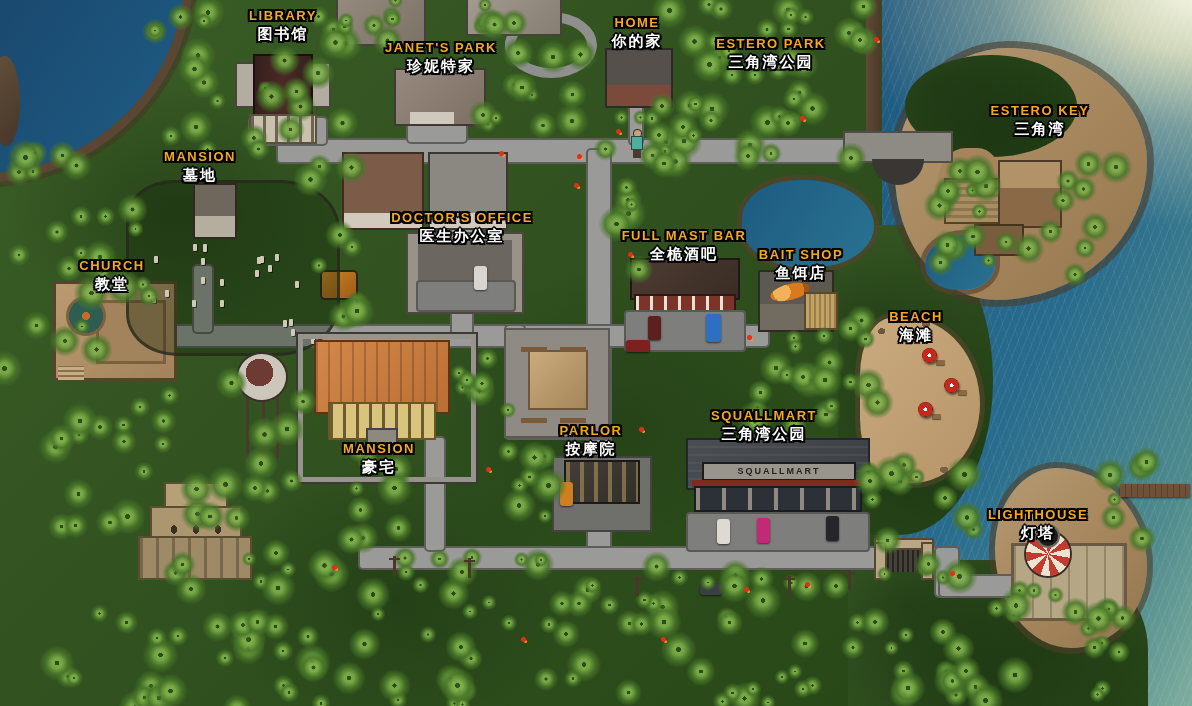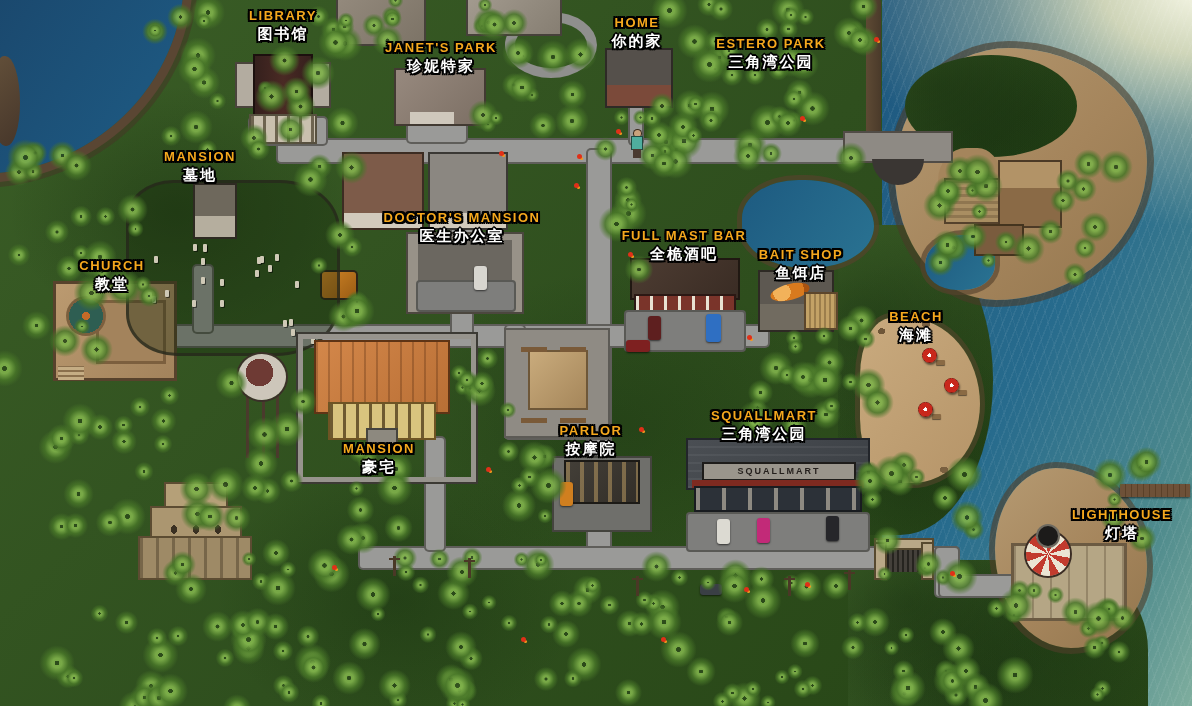--- a/index.html
+++ b/index.html
@@ -717,26 +717,30 @@
         <div class="zh">珍妮特家</div>
       </div>
       <div class="loc" style="left: 637px; top: 15px; pointer-events: auto;">
         <div class="en">HOME</div>
         <div class="zh">你的家</div>
       </div>
       <div class="loc" style="left: 771px; top: 36px; pointer-events: auto;">
         <div class="en">ESTERO PARK</div>
         <div class="zh">三角湾公园</div>
       </div>
+      <div class="loc" style="left: 1040px; top: 103px; pointer-events: auto;">
+        <div class="en">ESTERO KEY</div>
+        <div class="zh">三角湾</div>
+      </div>
       <div class="loc" style="left: 200px; top: 149px; pointer-events: auto;">
         <div class="en">MANSION</div>
         <div class="zh">墓地</div>
       </div>
       <div class="loc" style="left: 462px; top: 210px; pointer-events: auto;">
-        <div class="en">DOCTOR'S MANSION</div>
+        <div class="en">DOCTOR'S OFFICE</div>
         <div class="zh">医生办公室</div>
       </div>
       <div class="loc" style="left: 112px; top: 258px; pointer-events: auto;">
         <div class="en">CHURCH</div>
         <div class="zh">教堂</div>
       </div>
       <div class="loc" style="left: 684px; top: 228px; pointer-events: auto;">
         <div class="en">FULL MAST BAR</div>
         <div class="zh">全桅酒吧</div>
       </div>
@@ -753,21 +757,21 @@
         <div class="zh">三角湾公园</div>
       </div>
       <div class="loc" style="left: 591px; top: 423px; pointer-events: auto;">
         <div class="en">PARLOR</div>
         <div class="zh">按摩院</div>
       </div>
       <div class="loc" style="left: 379px; top: 441px; pointer-events: auto;">
         <div class="en">MANSION</div>
         <div class="zh">豪宅</div>
       </div>
-      <div class="loc" style="left: 1122px; top: 507px; pointer-events: auto;">
+      <div class="loc" style="left: 1038px; top: 507px; pointer-events: auto;">
         <div class="en">LIGHTHOUSE</div>
         <div class="zh">灯塔</div>
       </div>
     </div>
 <div class="parrot" style="left: 577px; top: 154px; z-index: 25;"></div>
     <div class="parrot" style="left: 574px; top: 183px; z-index: 25;"></div>
     <div class="parrot" style="left: 499px; top: 151px; z-index: 25;"></div>
     <div class="parrot" style="left: 616px; top: 129px; z-index: 25;"></div>
     <div class="parrot" style="left: 800px; top: 116px; z-index: 25;"></div>
     <div class="parrot" style="left: 874px; top: 37px; z-index: 25;"></div>

